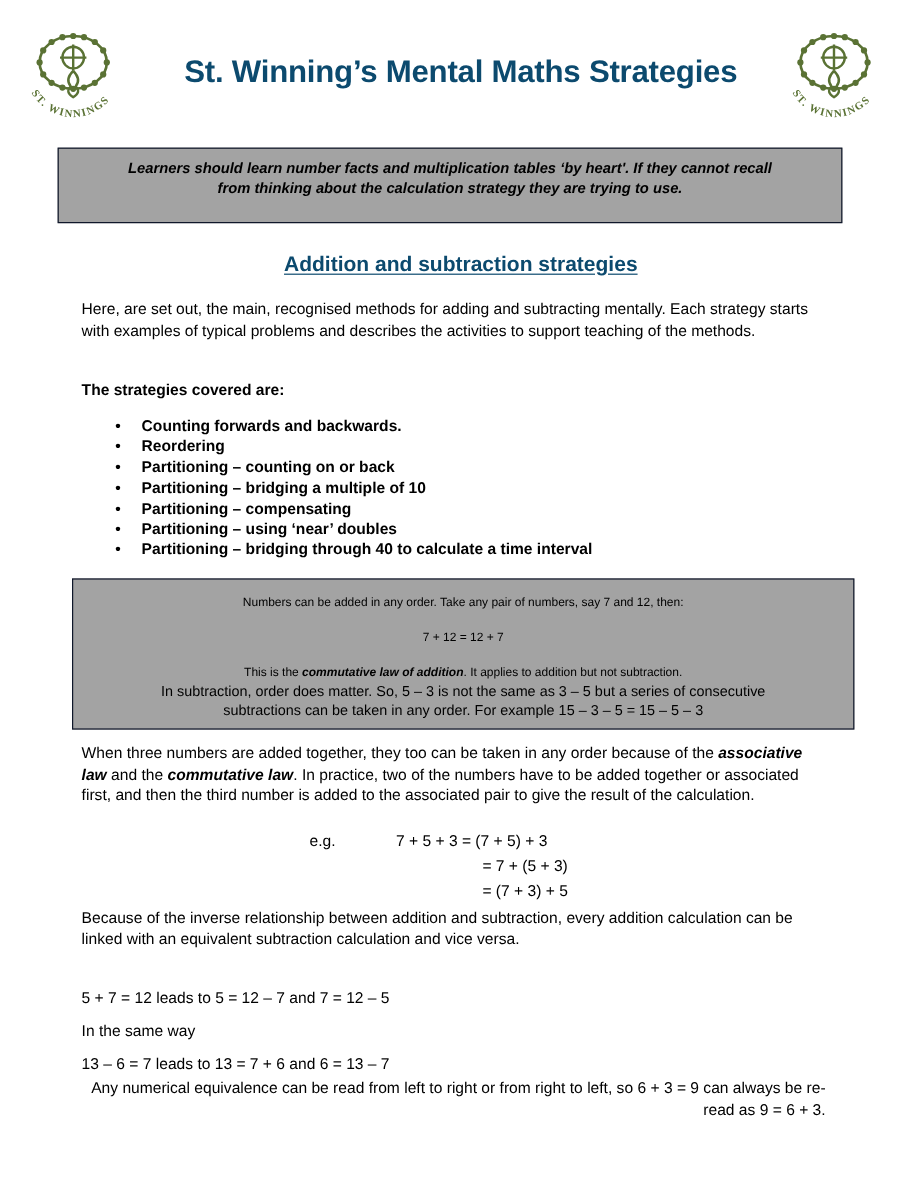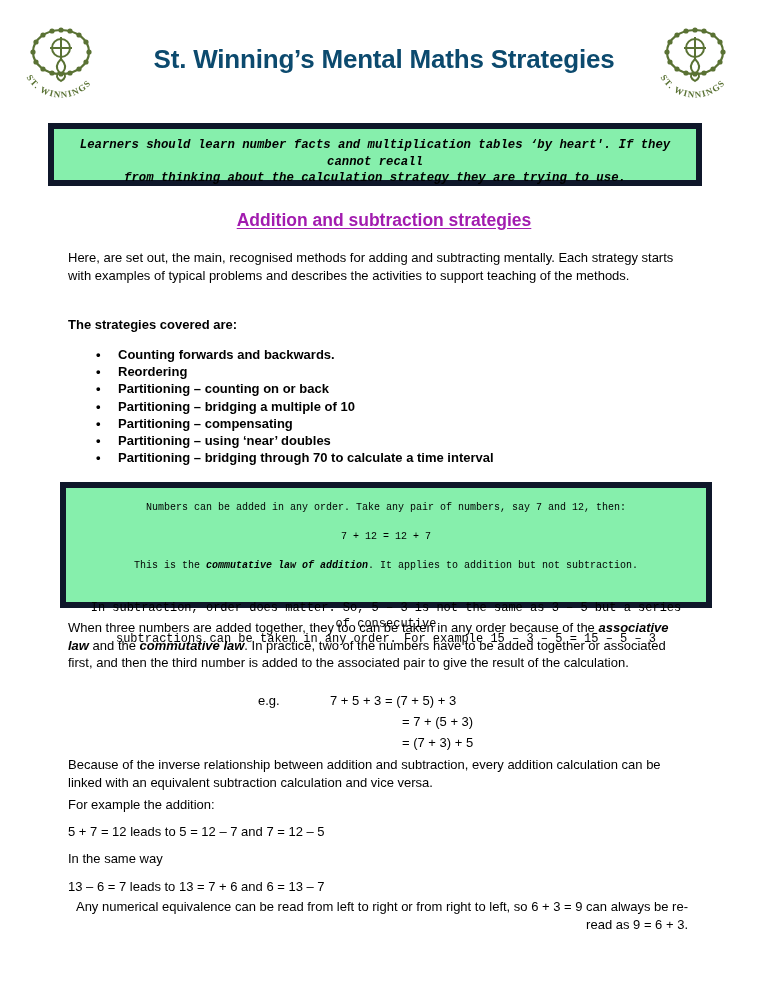--- a/index.html
+++ b/index.html
@@ -48,24 +48,23 @@
     font-size: 26px;
     font-weight: bold;
     color: #0c4a6e;
     letter-spacing: -0.2px;
     white-space: nowrap;
   }
 
   
   .callout {
     position: absolute;
-    border: 6px solid #0f172a;
-    background: #86efac;
+    border: 1px solid #0f172a;
+    background: #a3a3a3;
     box-sizing: border-box;
-    font-family: Liberation Mono, monospace;
   }
   .callout-1 {
     left: 48px;
     top: 105px;
     width: 654px;
     height: 63px;
     padding: 8px 14px 0 14px;
   }
   .callout-1 p {
     margin: 0;
@@ -83,36 +82,36 @@
     height: 126px;
     padding: 12px 16px 0 16px;
   }
   .callout-2 p {
     margin: 0;
     font-size: 10px;
     line-height: 16px;
     text-align: center;
   }
   .callout-2 .sp { margin-top: 13px; }
-  .callout-2 .gap { margin-top: 27px; }
+  .callout-2 .gap { }
   .callout-2 .small {
     font-size: 12px;
     line-height: 15.5px;
   }
 
   
   .section-heading {
     position: absolute;
     left: 0;
     right: 0;
     top: 192px;
     text-align: center;
     font-size: 17.5px;
     font-weight: bold;
-    color: #a21caf;
+    color: #0c4a6e;
     text-decoration: underline;
     text-underline-offset: 2px;
   }
 
   
   .body-block {
     position: absolute;
     left: 68px;
     width: 620px;
     font-size: 13px;
@@ -305,21 +304,21 @@
     <li>
       <span class="dot">•</span>
       <span>Partitioning – compensating</span>
     </li>
     <li>
       <span class="dot">•</span>
       <span>Partitioning – using ‘near’ doubles</span>
     </li>
     <li>
       <span class="dot">•</span>
-      <span>Partitioning – bridging through 70 to calculate a time interval</span>
+      <span>Partitioning – bridging through 40 to calculate a time interval</span>
     </li>
   </ul>
 
   <div class="callout callout-2">
     <p>Numbers can be added in any order. Take any pair of numbers, say 7 and 12, then:</p>
     <p class="sp">7 + 12 = 12 + 7</p>
     <p class="sp">
       <span>This is the </span><b class="bi">commutative law of addition</b><span>. It applies to addition but not subtraction.</span>
     </p>
     <p class="gap small">In subtraction, order does matter. So, 5 – 3 is not the same as 3 – 5 but a series of consecutive</p>
@@ -346,23 +345,20 @@
     <span class="eq-row">
       <span class="eq-inner">
         <span class="eq-lead"></span><span class="eq-rest" style="padding-left:72px">= (7 + 3) + 5</span>
       </span>
     </span>
   </div>
 
   <div class="body-block" id="inverse-para">
     <p>Because of the inverse relationship between addition and subtraction, every addition calculation can be linked with an equivalent subtraction calculation and vice versa.</p>
   </div>
-  <div class="body-block" id="for-example">
-    <p>For example the addition:</p>
-  </div>
   <div class="body-block" id="line-a">
     <p>5 + 7 = 12 leads to 5 = 12 – 7 and 7 = 12 – 5</p>
   </div>
   <div class="body-block" id="same-way">
     <p>In the same way</p>
   </div>
   <div class="body-block" id="line-b">
     <p>13 – 6 = 7 leads to 13 = 7 + 6 and 6 = 13 – 7</p>
   </div>
   <div class="body-block" id="final-para">

